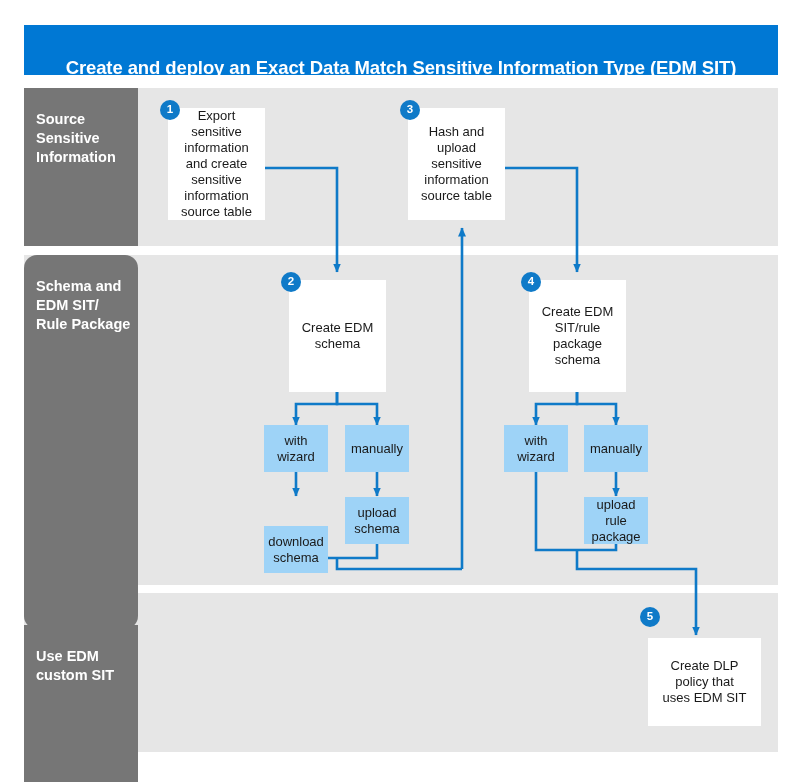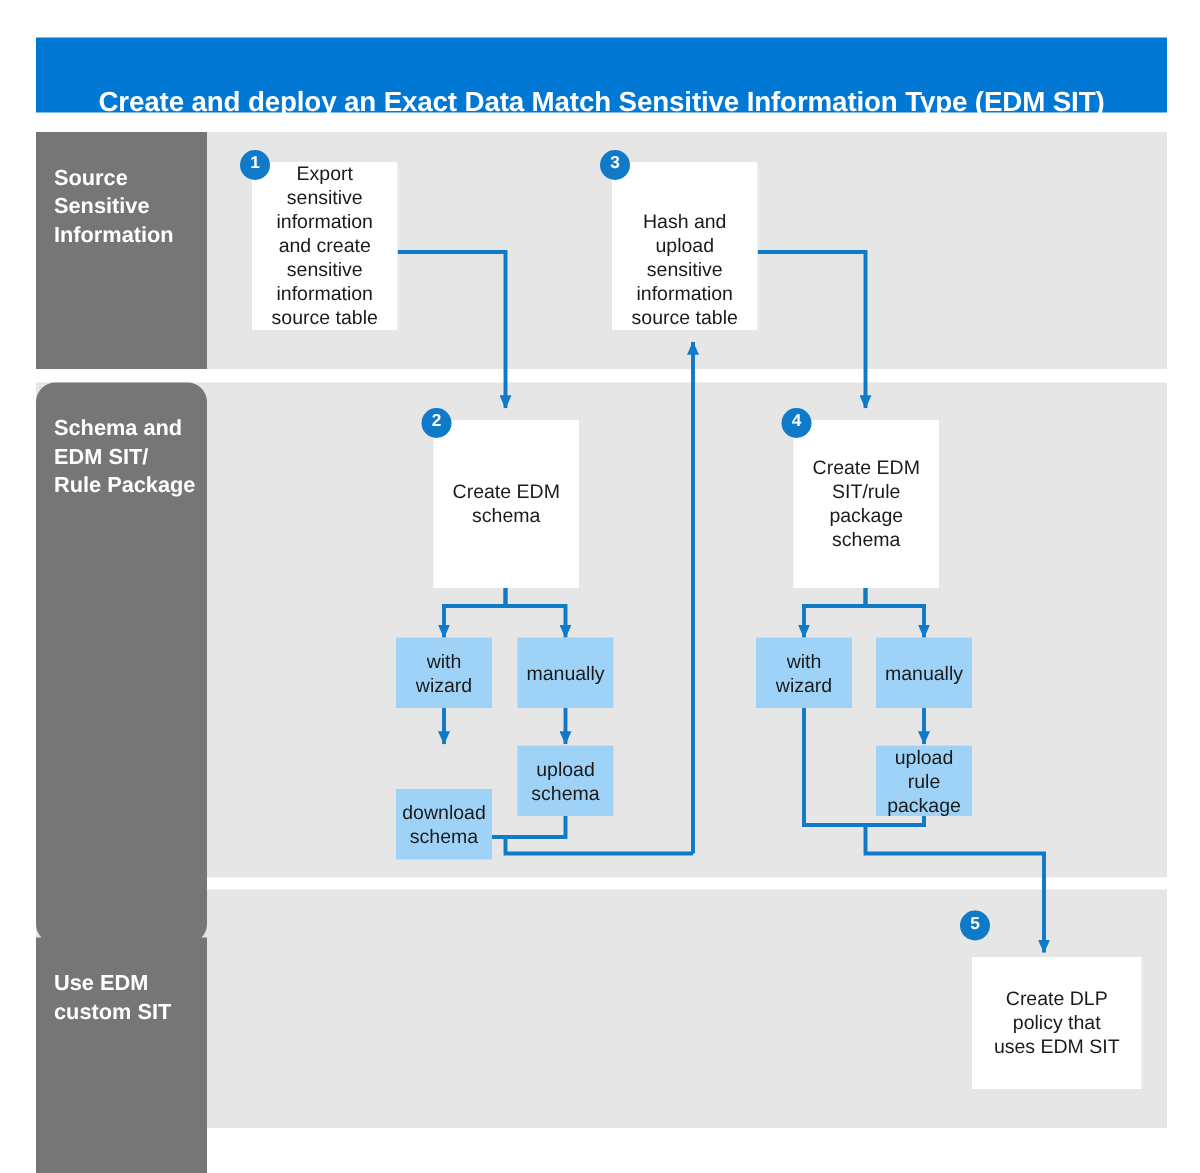--- a/index.html
+++ b/index.html
@@ -176,21 +176,21 @@
     <span class="node-text">Export
 sensitive
 information
 and create
 sensitive
 information
 source table</span>
   </div>
   <div class="badge" style="left:160px; top:100px;">1</div>
 
-  <div class="node white" style="left:408px; top:108px; width:97px; height:112px;align-items:flex-end;">
+  <div class="node white" style="left:408px; top:108px; width:97px; height:112px;">
     <span class="node-text">Hash and
 upload
 sensitive
 information
 source table</span>
   </div>
   <div class="badge" style="left:400px; top:100px;">3</div>
 
   <div class="node white" style="left:289px; top:280px; width:97px; height:112px;">
     <span class="node-text">Create EDM

